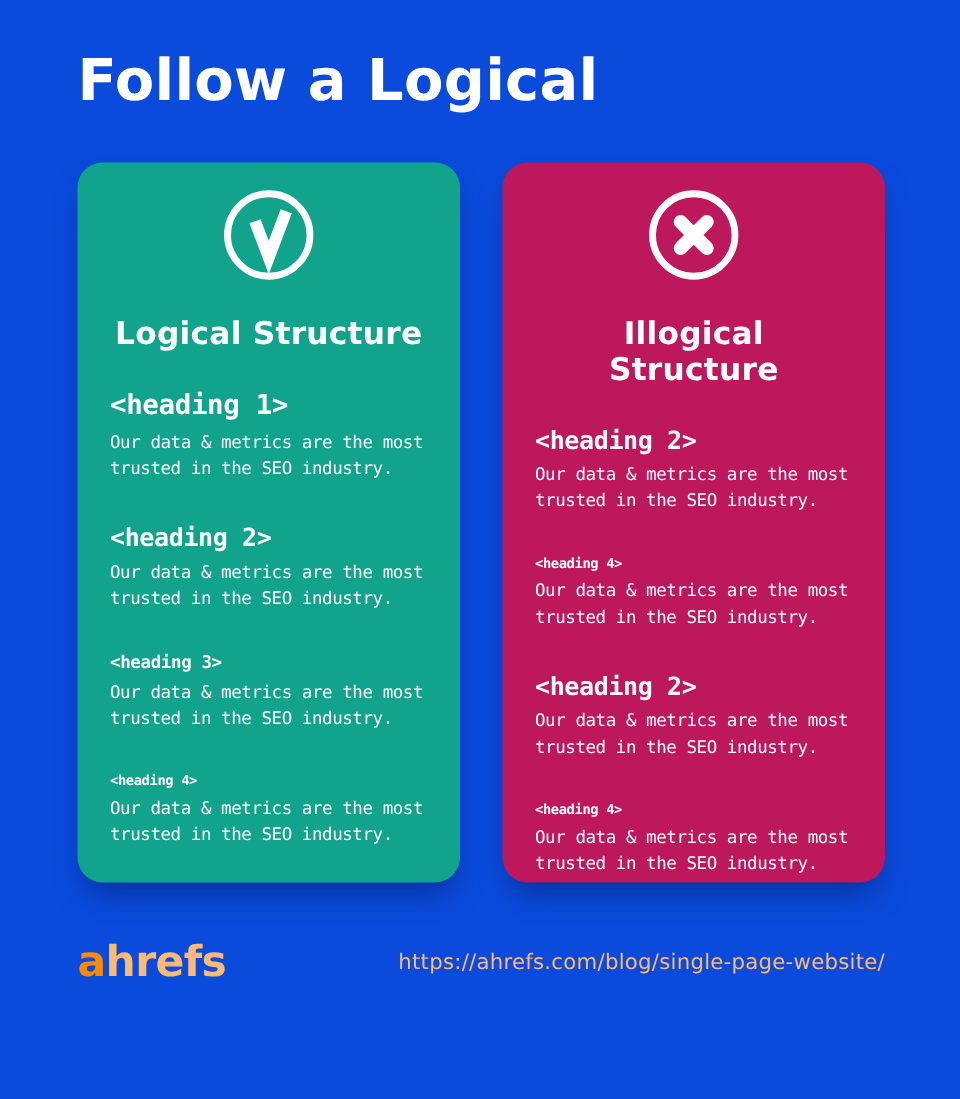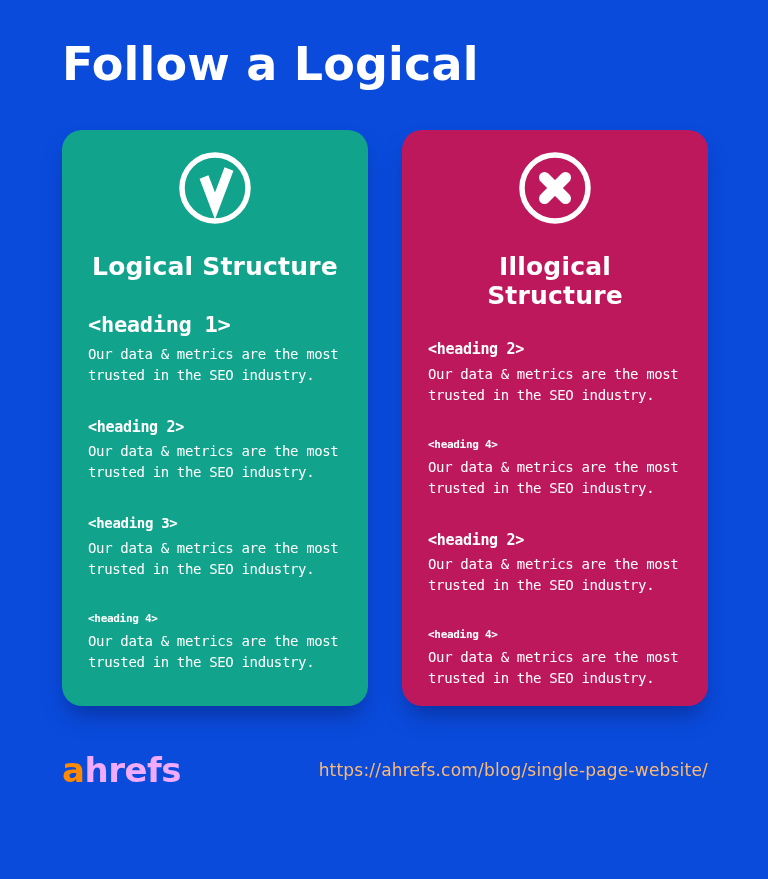--- a/index.html
+++ b/index.html
@@ -52,21 +52,21 @@
 
   .sections { margin-top: 30px; }
   .section { margin-bottom: 32px; }
   .tag {
     font-family: "DejaVu Sans Mono", "Liberation Mono", monospace;
     font-weight: bold;
     letter-spacing: -0.3px;
     line-height: 1.25;
   }
   .lv1 { font-size: 22px; }
-  .lv2 { font-size: 15px; }
+  .lv2 { font-size: 20px; }
   .lv3 { font-size: 14px; }
   .lv4 { font-size: 11px; }
   .body {
     font-family: "DejaVu Sans Mono", "Liberation Mono", monospace;
     font-size: 14px;
     letter-spacing: -0.35px;
     line-height: 21px;
     margin-top: 5px;
   }
 
@@ -77,21 +77,21 @@
     display: flex;
     align-items: center;
     justify-content: space-between;
   }
   .logo {
     font-size: 34px;
     font-weight: bold;
     letter-spacing: -0.5px;
   }
   .logo-a { color: #FF8A00; }
-  .logo-rest { color: #f0abfc; }
+  .logo-rest { color: #fdba74; }
   .url {
     font-size: 17px;
     color: #fdba74;
     letter-spacing: 0.2px;
   }
 </style>
 </head>
 <body>
 
 <div class="page">

